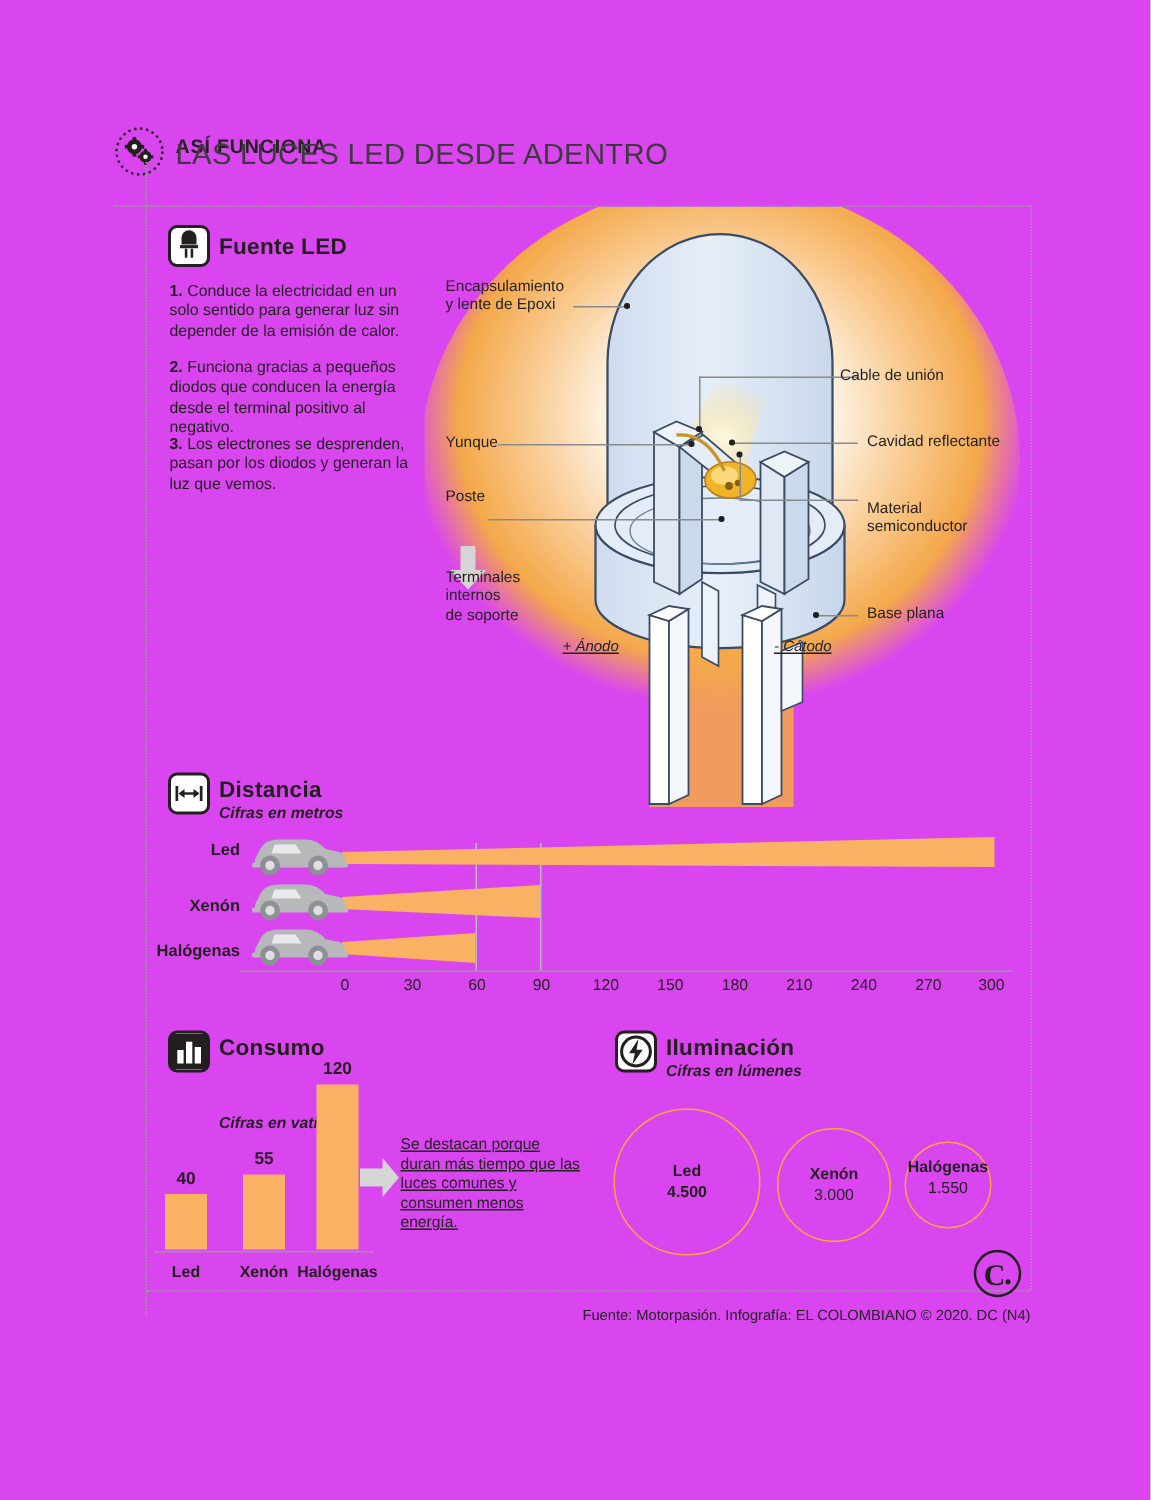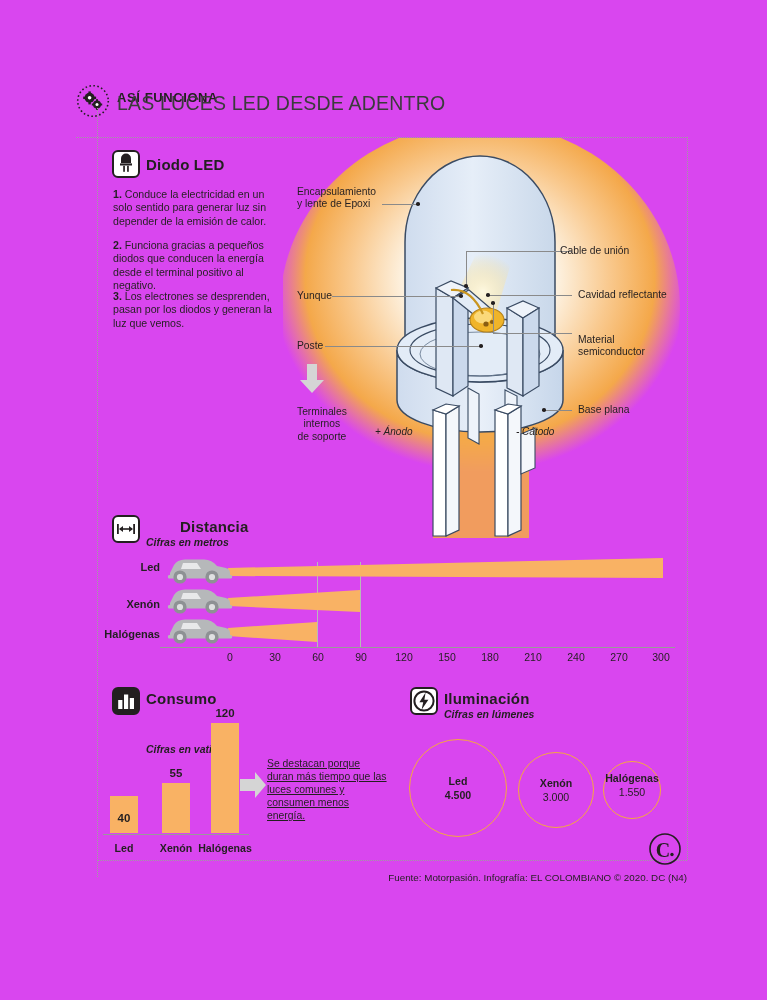--- a/index.html
+++ b/index.html
@@ -33,21 +33,21 @@
            color:#231f20;}
 
   
   .para{position:absolute;left:113px;width:172px;font-size:10.6px;
         line-height:13.4px;color:#231f20;}
   .para b{font-weight:bold;}
 
   
   .dlabel{position:absolute;font-size:10.3px;line-height:12.4px;color:#231f20;}
   .dlabel.r{text-align:left;}
-  .ital{font-style:italic;font-size:10px;}
+  .ital{font-style:italic;font-size:10px;text-decoration:underline;}
 
   .leader{position:absolute;height:0;border-top:1px solid #8a8a8a;}
   .leader-v{position:absolute;width:0;border-left:1px solid #8a8a8a;}
   .dot-end{position:absolute;width:3.6px;height:3.6px;border-radius:50%;
            background:#231f20;}
 
   
   .grey-arrow{position:absolute;}
 
   
@@ -204,49 +204,49 @@
   <div class="dot-end" style="left:542px;top:408.2px;"></div>
 
   <div class="sec-icon" style="left:112px;top:150px;">
     <svg width="24" height="24" viewBox="0 0 24 24">
       <path d="M7 11 L7 6.5 A5 5 0 0 1 17 6.5 L17 11 Z" fill="#231f20"></path>
       <rect x="6" y="11.4" width="12" height="2.1" fill="#231f20"></rect>
       <rect x="9.2" y="13.8" width="1.7" height="6" fill="#231f20"></rect>
       <rect x="13.1" y="13.8" width="1.7" height="6" fill="#231f20"></rect>
     </svg>
   </div>
-  <div class="sec-title" style="left:146px;top:156px;">Diodo LED</div>
+  <div class="sec-title" style="left:146px;top:156px;">Fuente LED</div>
 
   <div class="para" style="top:188px;">
     <b>1.</b>
     <span>Conduce la electricidad en un solo sentido para generar luz sin depender de la emisión de calor.</span>
   </div>
   <div class="para" style="top:239px;">
     <b>2.</b>
     <span>Funciona gracias a pequeños diodos que conducen la energía desde el terminal positivo al negativo.</span>
   </div>
   <div class="para" style="top:290px;">
     <b>3.</b>
     <span>Los electrones se desprenden, pasan por los diodos y generan la luz que vemos.</span>
   </div>
 
   <div class="dlabel" style="left:297px;top:186px;">
     <span>Encapsulamiento</span><br>
     <span>y lente de Epoxi</span>
   </div>
   <div class="dlabel" style="left:297px;top:290px;">Yunque</div>
-  <div class="dlabel" style="left:297px;top:340px;">Poste</div>
+  <div class="dlabel" style="left:297px;top:326px;">Poste</div>
 
   <div class="grey-arrow" style="left:299px;top:364px;">
     <svg width="26" height="30" viewBox="0 0 26 30">
       <path d="M8 0 L18 0 L18 16 L25 16 L13 29 L1 16 L8 16 Z" fill="#d5d5d5"></path>
     </svg>
   </div>
 
-  <div class="dlabel" style="left:297px;top:406px;text-align:center;">
+  <div class="dlabel" style="left:297px;top:380px;">
     <span>Terminales</span><br>
     <span>internos</span><br>
     <span>de soporte</span>
   </div>
 
   <div class="dlabel r" style="left:560px;top:245px;">Cable de unión</div>
   <div class="dlabel r" style="left:578px;top:289px;">Cavidad reflectante</div>
   <div class="dlabel r" style="left:578px;top:334px;">
     <span>Material</span><br>
     <span>semiconductor</span>
@@ -258,21 +258,21 @@
 
   <div class="sec-icon" style="left:112px;top:515px;">
     <svg width="24" height="24" viewBox="0 0 24 24">
       <rect x="3" y="7" width="1.8" height="10" fill="#231f20"></rect>
       <rect x="19.2" y="7" width="1.8" height="10" fill="#231f20"></rect>
       <rect x="6" y="11.2" width="12" height="1.6" fill="#231f20"></rect>
       <path d="M5 12 L9 9 L9 15 Z" fill="#231f20"></path>
       <path d="M19 12 L15 9 L15 15 Z" fill="#231f20"></path>
     </svg>
   </div>
-  <div class="sec-title" style="left:146px;top:518px;margin-left:34px;">Distancia</div>
+  <div class="sec-title" style="left:146px;top:518px;">Distancia</div>
   <div class="sec-sub" style="left:146px;top:536px;">Cifras en metros</div>
 
   <div class="vline" style="left:317px;top:562px;height:85px;"></div>
   <div class="vline" style="left:360px;top:562px;height:85px;"></div>
 
   <svg style="position:absolute;left:160px;top:556px;" width="515" height="92">
 
     <path d="M68 12 L503 2 L503 22 L68 20 Z" fill="#f9b264"></path>
 
     <path d="M68 42 L200 34 L200 56 L68 50 Z" fill="#f9b264"></path>
@@ -342,21 +342,21 @@
       <rect x="15.8" y="9" width="4.2" height="11" fill="#fff"></rect>
     </svg>
   </div>
   <div class="sec-title" style="left:146px;top:690px;">Consumo</div>
   <div class="sec-sub" style="left:146px;top:708px;margin-top:35px;">Cifras en vatios</div>
 
   <div class="bar" style="left:110px;top:796px;width:28px;height:37px;"></div>
   <div class="bar" style="left:162px;top:783px;width:28px;height:50px;"></div>
   <div class="bar" style="left:211px;top:723px;width:28px;height:110px;"></div>
 
-  <div class="bar-val" style="left:101px;top:812px;">40</div>
+  <div class="bar-val" style="left:101px;top:780px;">40</div>
   <div class="bar-val" style="left:153px;top:767px;">55</div>
   <div class="bar-val" style="left:202px;top:707px;">120</div>
 
   <div class="baseline" style="left:103px;top:834px;width:146px;"></div>
 
   <div class="bar-cat" style="left:101px;top:842px;width:46px;">Led</div>
   <div class="bar-cat" style="left:153px;top:842px;width:46px;">Xenón</div>
   <div class="bar-cat" style="left:190px;top:842px;width:70px;">Halógenas</div>
 
   <div class="grey-arrow" style="left:240px;top:770px;">

